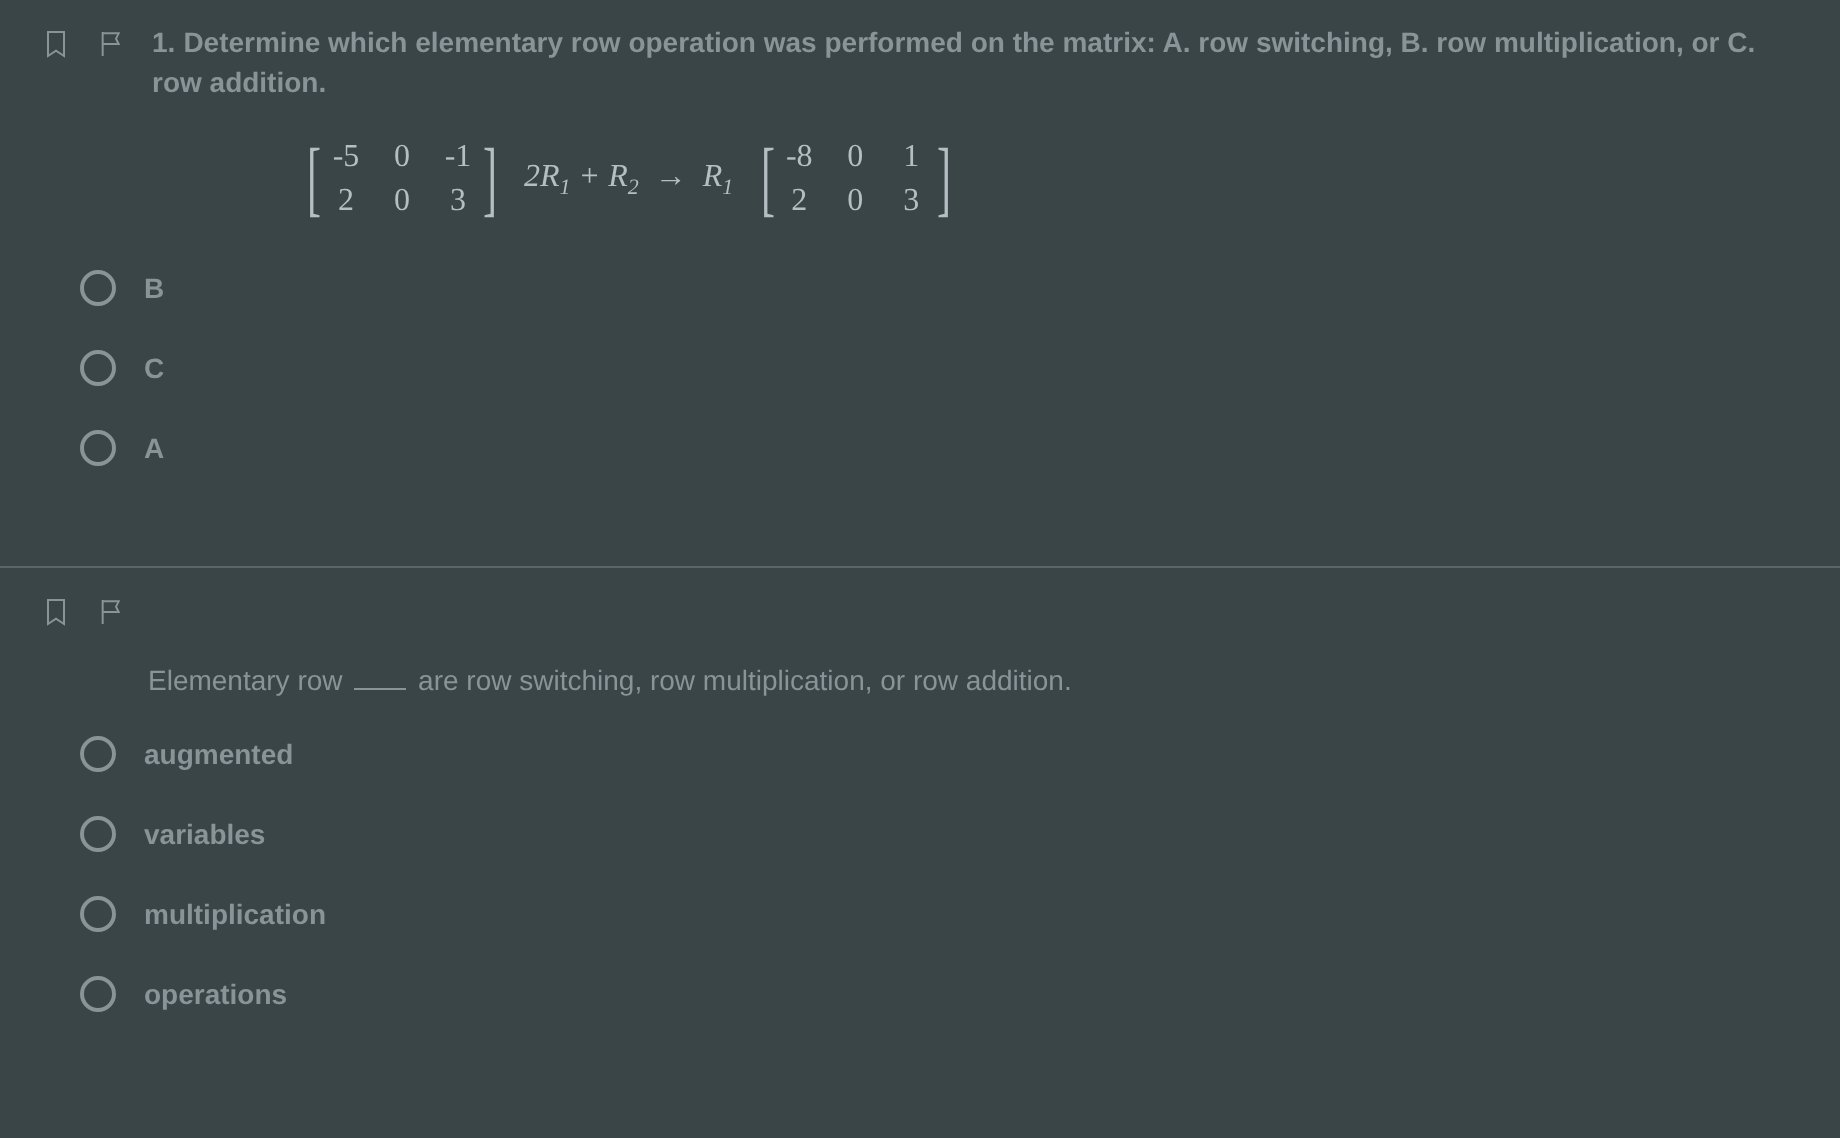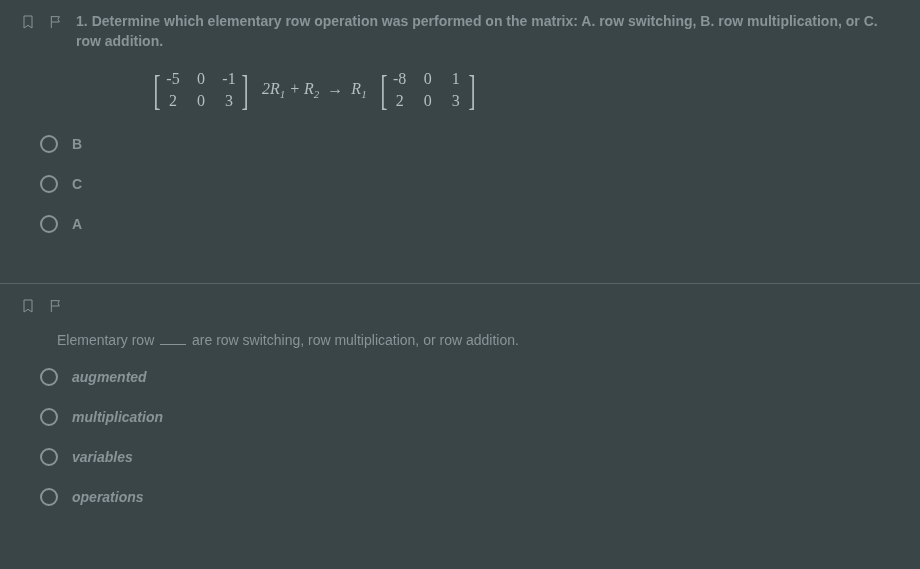--- a/index.html
+++ b/index.html
@@ -98,32 +98,32 @@
     .option-label {
       color: #8a9498;
       font-weight: bold;
     }
     .divider {
       border: none;
       border-top: 1px solid #5a6568;
       margin: 8px 0 0 0;
     }
     .q2-text {
-      margin-left: 37px;
+      margin-left: 54px;
       margin-bottom: 20px;
       color: #8a9498;
     }
     .blank {
       display: inline-block;
       border-bottom: 1.5px solid #8a9498;
       width: 26px;
       margin: 0 2px;
       vertical-align: baseline;
     }
-    .q2-options { margin-left: 20px; font-style: italic; }
+    .q2-options { margin-left: 20px; }
   </style>
 </head>
 <body>
 
 <div class="question-block">
   <div class="question-header">
     <span class="icon-bookmark">
       <svg viewBox="0 0 24 24">
           <path d="M6 3h12v18l-6-4-6 4V3z"></path>
         </svg>
@@ -202,24 +202,24 @@
     <span>Elementary row </span><span class="blank"></span><span> are row switching, row multiplication, or row addition.</span>
   </div>
 
   <div class="options q2-options">
     <div class="option">
       <span class="radio"></span>
       <span class="option-label">augmented</span>
     </div>
     <div class="option">
       <span class="radio"></span>
+      <span class="option-label">variables</span>
+    </div>
+    <div class="option">
+      <span class="radio"></span>
       <span class="option-label">multiplication</span>
     </div>
     <div class="option">
       <span class="radio"></span>
-      <span class="option-label">variables</span>
-    </div>
-    <div class="option">
-      <span class="radio"></span>
       <span class="option-label">operations</span>
     </div>
   </div>
 </div>
 
 </body></html>

